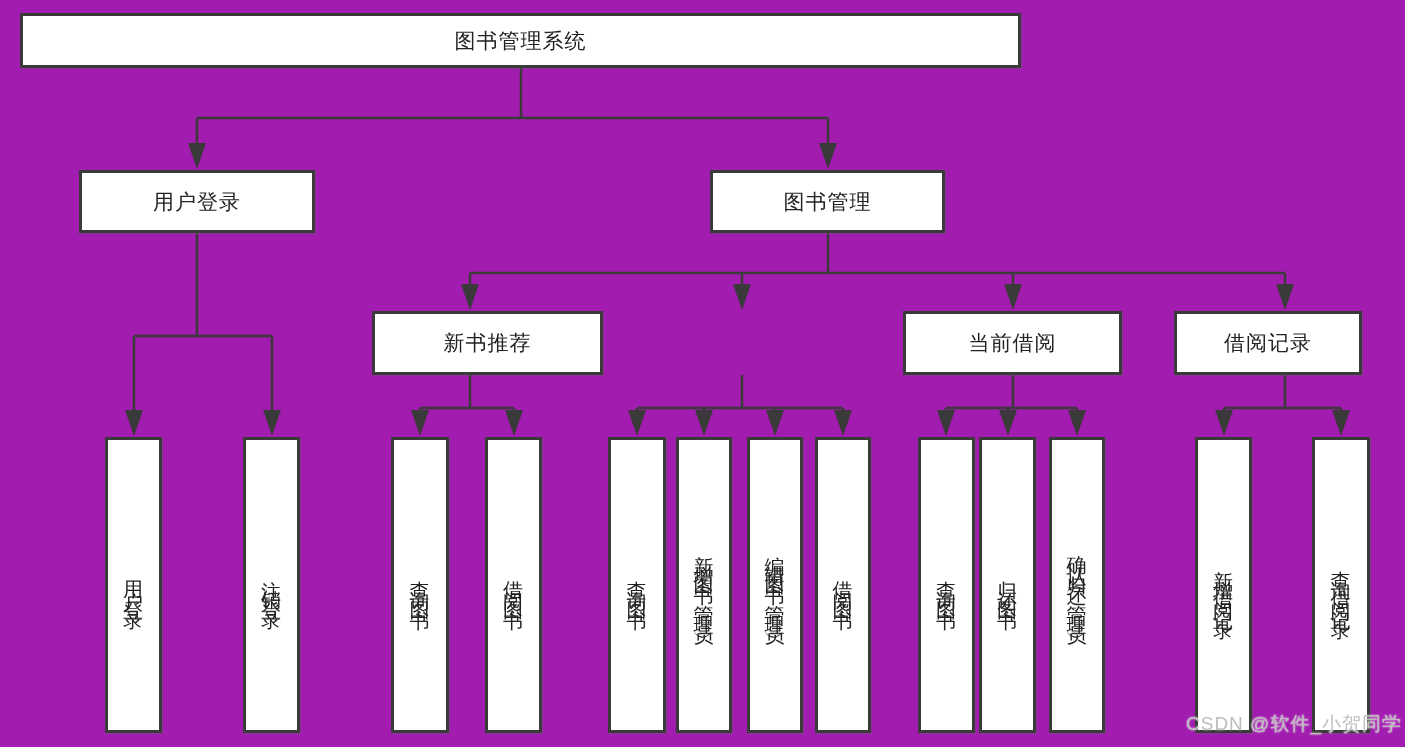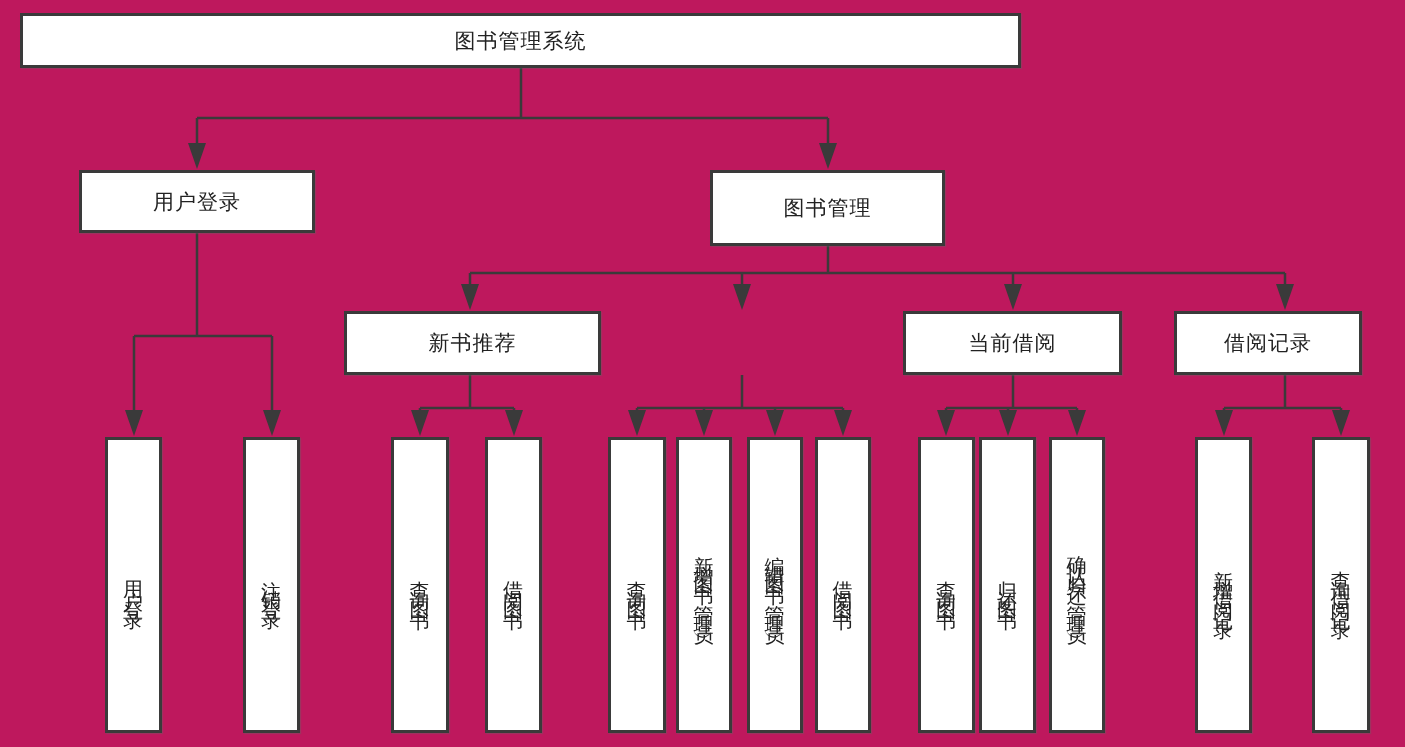--- a/index.html
+++ b/index.html
@@ -1,20 +1,20 @@
 <!DOCTYPE html>
 <html><head>
 <meta charset="utf-8">
 <style>
   html, body { margin: 0; padding: 0; background: #ffffff; }
   .canvas {
     position: relative;
     width: 1405px;
     height: 747px;
-    background: #be185d;
+    background: #a21caf;
     font-family: "Liberation Sans", "DejaVu Sans", sans-serif;
     overflow: hidden;
   }
   .connector-svg {
     position: absolute;
     left: 0; top: 0;
     width: 1405px; height: 747px;
   }
   .box {
     position: absolute;
@@ -34,23 +34,23 @@
   }
   .vlabel {
     writing-mode: vertical-rl;
     text-orientation: mixed;
     font-size: 20px;
     letter-spacing: 10px;
     line-height: 1.1;
   }
   .root  { left: 20px;  top: 13px;  width: 1001px; height: 55px; }
   .l2a   { left: 79px;  top: 170px; width: 236px;  height: 63px; }
-  .l2b   { left: 710px; top: 170px; width: 235px;  height: 76px; }
+  .l2b   { left: 710px; top: 170px; width: 235px;  height: 63px; }
   .l3    { top: 311px; height: 64px; }
-  .l3a   { left: 344px;  width: 257px; }
+  .l3a   { left: 372px;  width: 231px; }
   .l3b   { left: 633px;  width: 218px; }
   .l3c   { left: 903px;  width: 219px; align-items: center; }
   .l3d   { left: 1174px; width: 188px; }
   .leaf  { top: 437px; height: 296px; }
   .lf1  { left: 105px;  width: 57px; }
   .lf2  { left: 243px;  width: 57px; }
   .lf3  { left: 391px;  width: 58px; }
   .lf4  { left: 485px;  width: 57px; }
   .lf5  { left: 608px;  width: 58px; }
   .lf6  { left: 676px;  width: 56px; }
@@ -164,14 +164,15 @@
   <div class="box leaf lf11">
     <span class="vlabel">确认归还（管理员）</span>
   </div>
   <div class="box leaf lf12">
     <span class="vlabel">新增借阅记录</span>
   </div>
   <div class="box leaf lf13">
     <span class="vlabel">查询借阅记录</span>
   </div>
 
+  <div class="watermark">CSDN @软件_小贺同学</div>
 
 </div>
 
 </body></html>

